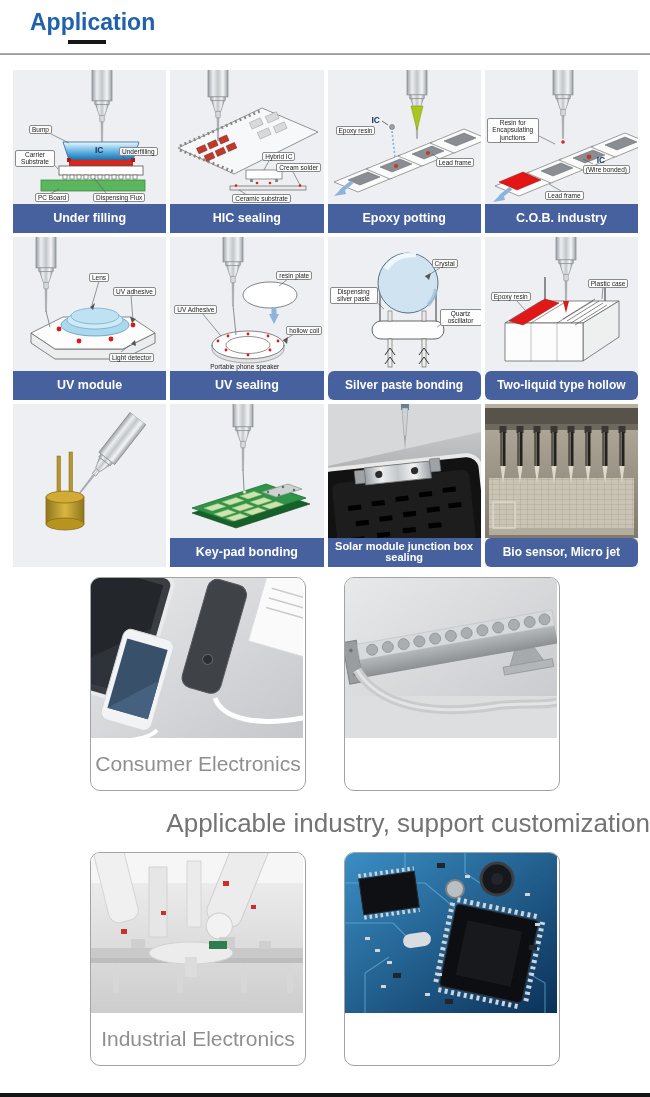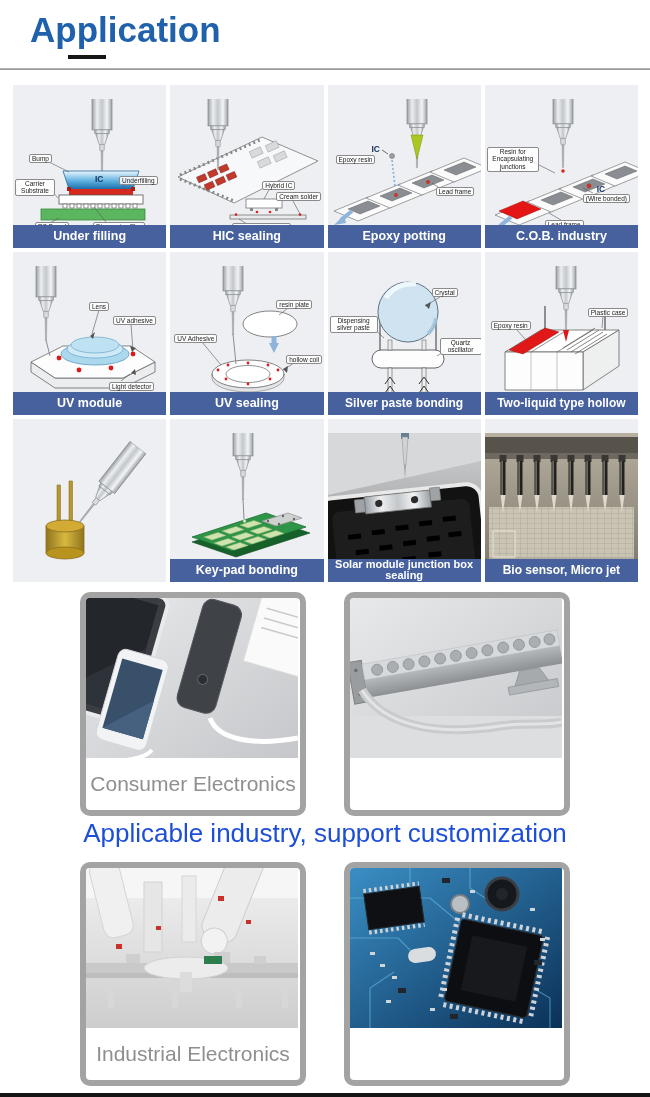--- a/index.html
+++ b/index.html
@@ -1,46 +1,46 @@
 <!DOCTYPE html>
 <html><head>
 <meta charset="utf-8">
 <style>
   html,body{margin:0;padding:0;}
   body{width:650px;height:1097px;background:#fff;position:relative;overflow:hidden;
        font-family:"Liberation Sans",sans-serif;}
   
   .header{padding:8px 0 0 30px;}
-  .title{font-size:35px;font-weight:700;color:#2061ac;line-height:1.25;}
+  .title{font-size:23px;font-weight:700;color:#2061ac;line-height:1.25;}
   .title-underline{width:38px;height:4px;background:#161616;margin:3px 0 0 38px;}
   .divider{height:2px;background:linear-gradient(#bdbdbd,#8e8e8e);margin-top:9px;}
   
   .grid{display:grid;grid-template-columns:repeat(4,1fr);gap:4px;margin:15px 12px 0 13px;}
   .cell{background:#edeff2;height:163px;display:flex;flex-direction:column;}
-  .art{flex:1;position:relative;overflow:hidden;margin-top:14px;}
+  .art{flex:1;position:relative;overflow:hidden;}
   .art svg{position:absolute;left:0;top:0;}
-  .cell-label{height:23px;background:#46619e;color:#fff;font-weight:700;font-size:12.5px;
+  .cell-label{height:29px;background:#46619e;color:#fff;font-weight:700;font-size:12.5px;
               display:flex;align-items:center;justify-content:center;text-align:center;
               line-height:1;padding:0 2px;letter-spacing:0;}
   .cell-label.fs11{font-size:11px;}
-  .cell-label.fs12{font-size:12px;}
+  .cell-label.fs12{font-size:12px;border-radius:6px;}
   
   .ann{position:absolute;font-size:6.5px;line-height:1.18;color:#1c1c1c;background:rgba(255,255,255,.85);
        border:1px solid #8a8a8a;border-radius:2px;padding:0 2px;text-align:center;white-space:nowrap;z-index:2;}
   .ann.wrap{white-space:normal;}
   .ann.plain{border:none;background:transparent;}
   .ann.bold{border:none;background:transparent;font-weight:700;font-size:8.5px;color:#14305e;padding:0;}
   
   .cards-row{display:flex;justify-content:center;gap:38px;margin-top:10px;}
-  .pcard{width:214px;border:6px solid #a3a3a3;border-radius:10px;overflow:hidden;background:#fff;}
+  .pcard{width:214px;border:1px solid #a3a3a3;border-radius:10px;overflow:hidden;background:#fff;}
   .pcard .pimg{height:160px;position:relative;overflow:hidden;}
   .pcard .pimg svg{display:block;}
   .pcard .cap{height:52px;display:flex;align-items:center;justify-content:center;
               color:#8f8f8f;font-size:21px;}
-  .industry-note{text-align:center;color:#1d4ed8;font-size:26px;margin:2px 0 13px;}
+  .industry-note{text-align:right;color:#737373;font-size:26px;margin:17px 0 13px;}
   .bottom-bar{position:absolute;left:0;right:0;bottom:0;height:4px;background:#141414;}
 </style>
 </head>
 <body>
 
 <svg width="0" height="0" style="position:absolute" aria-hidden="true">
   <defs>
     <linearGradient id="gm" x1="0" y1="0" x2="1" y2="0">
       <stop offset="0" stop-color="#9aa0a6"></stop>
         <stop offset=".25" stop-color="#eceeef"></stop>

